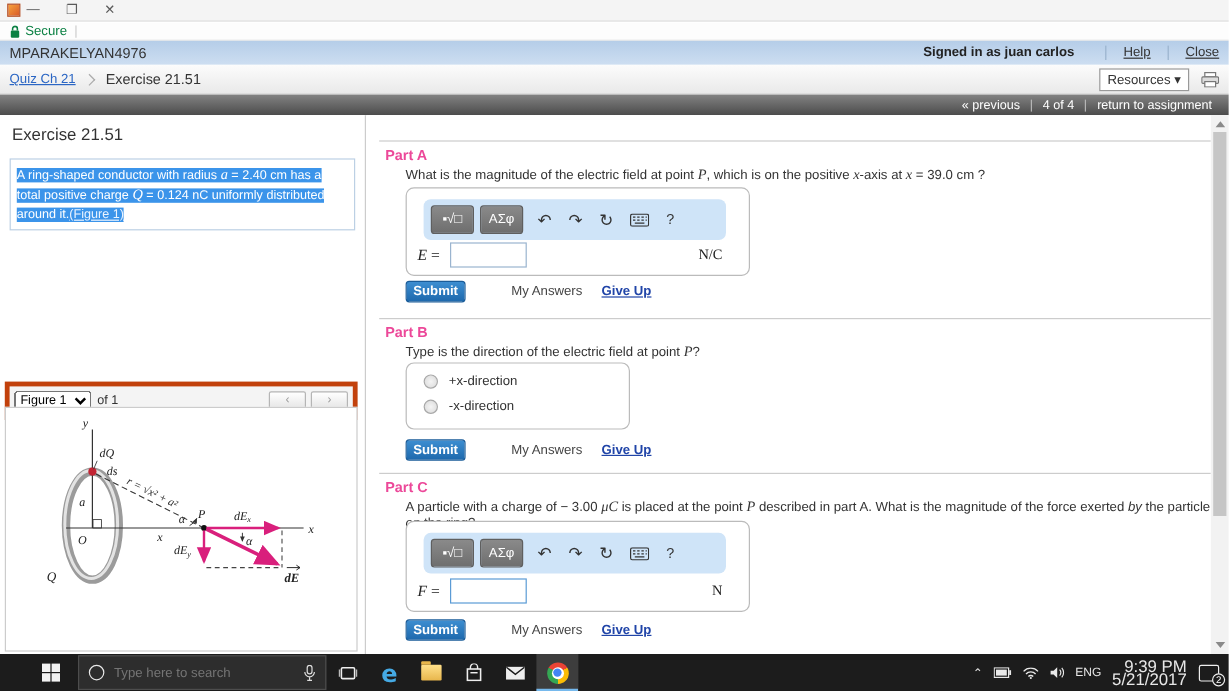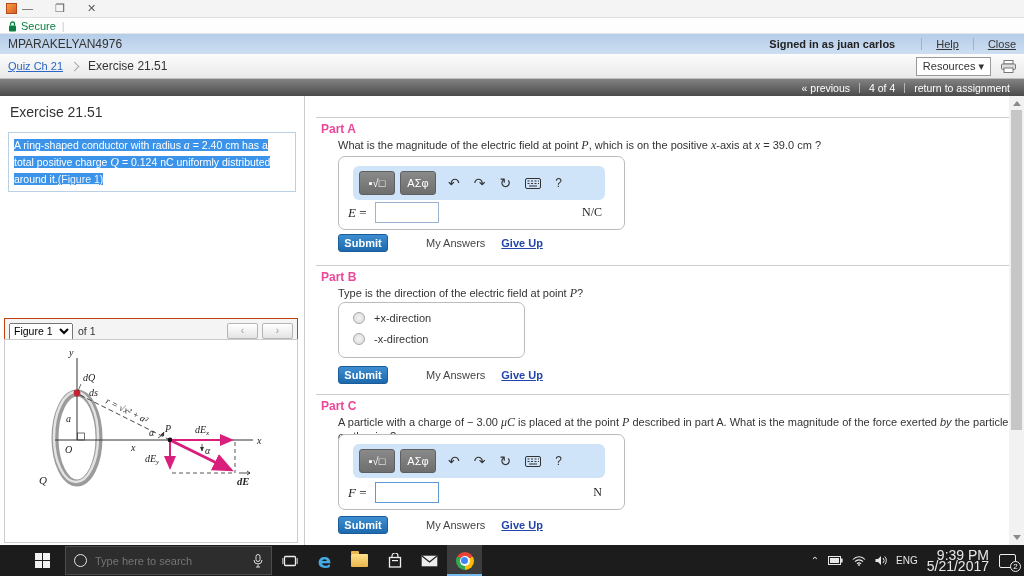--- a/index.html
+++ b/index.html
@@ -37,21 +37,21 @@
 
   
   .content { position:absolute; top:96px; left:0; width:1024px; height:449px; background:#fff; }
   .leftpanel { position:absolute; top:0; left:0; width:305px; height:449px; background:#fff; border-right:1px solid #ccc; }
   .ex-title { font-size:14px; color:#333; padding:8px 10px 6px; }
   .problem-box { margin:6px 8px; border:1px solid #bcd0e4; padding:4px 5px; font-size:10.5px; line-height:1.45; }
   .hl { background:#3b94ea; color:#fff; }
   .mi { font-family:"Liberation Serif", serif; font-style:italic; font-size:12px; }
   .fig-link { text-decoration:underline; color:#eaf3ff; cursor:pointer; }
 
-  .figbar { position:absolute; top:222px; left:4px; right:6px; height:21px; background:#f4f4f4; border:1px solid #c2410c; display:flex; align-items:center; padding:12px 4px; }
+  .figbar { position:absolute; top:222px; left:4px; right:6px; height:21px; background:#f4f4f4; border:4px solid #c2410c; display:flex; align-items:center; padding:12px 4px; }
   .figselect { font-size:10.5px; height:17px; width:64px; }
   .fig-of { font-size:10.5px; color:#333; margin-left:5px; }
   .figbar .spacer { flex:1; }
   .fig-nav { width:31px; height:16px; background:linear-gradient(#fff,#e4e4e4); border:1px solid #b5b5b5; border-radius:2px; color:#9a9a9a; font-size:10px; line-height:14px; text-align:center; margin-left:4px; cursor:pointer; }
   .figbox { position:absolute; top:243px; left:4px; right:6px; height:204px; background:#fff; border:1px solid #ccc; }
 
   
   .rightpanel { position:absolute; top:0; left:306px; right:15px; bottom:0; background:#fff; }
   .sep { position:absolute; left:10px; right:0; height:1px; background:#ccc; }
   .part-h { position:absolute; left:15px; font-size:12px; font-weight:bold; color:#ec4899; }

